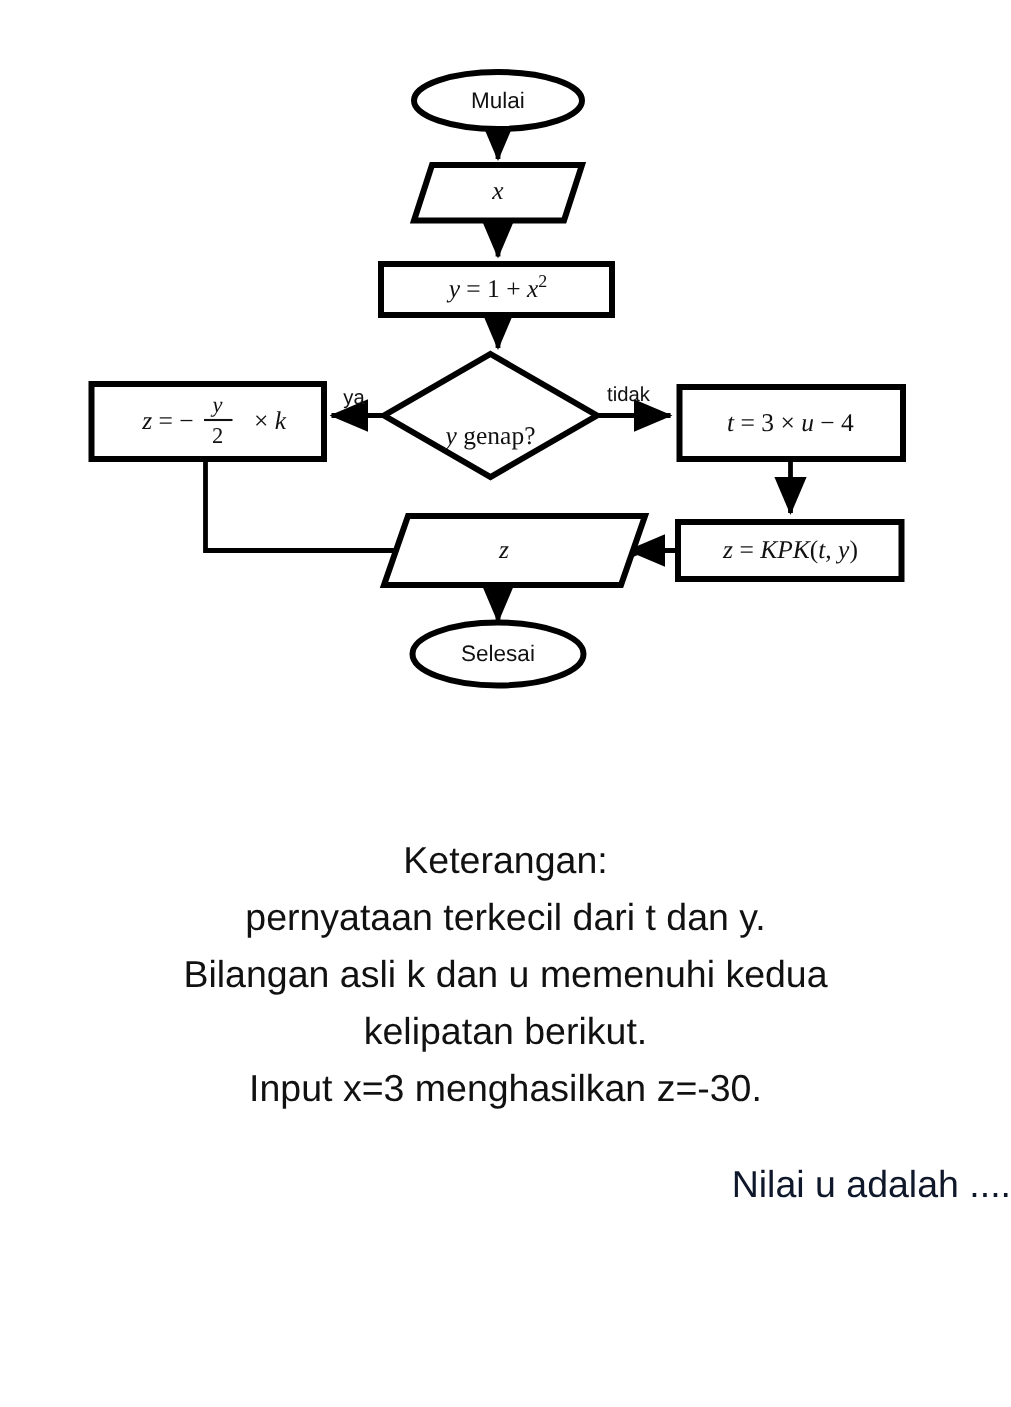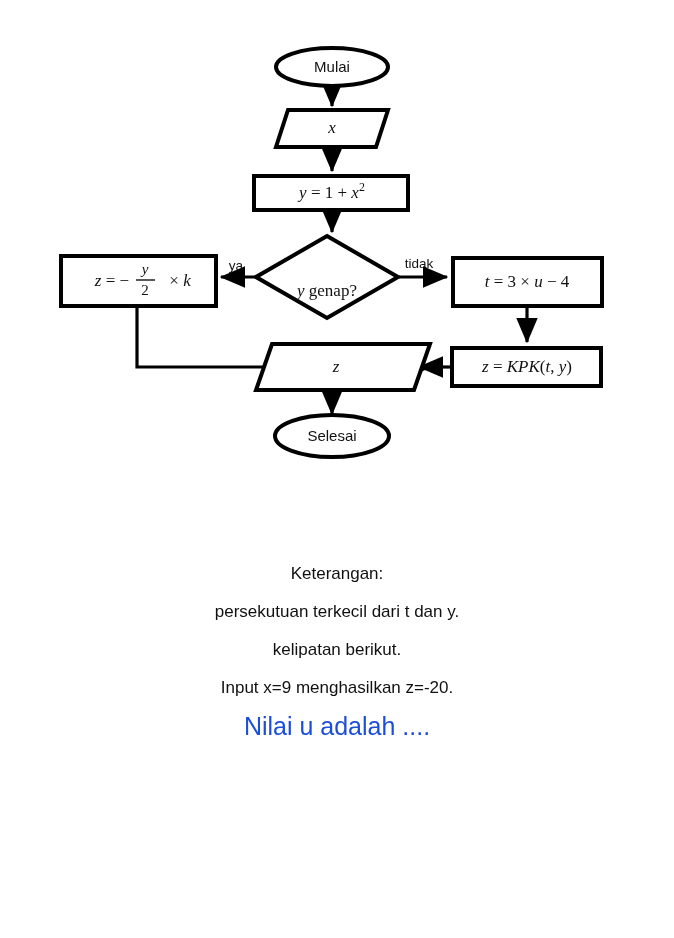--- a/index.html
+++ b/index.html
@@ -76,30 +76,32 @@
   }
   #caption-area {
     position: absolute;
     left: 0;
     top: 555px;
     width: 674px;
     text-align: center;
   }
   .caption-line {
     font-family: "Liberation Sans", sans-serif;
-    font-size: 17px;
+    font-size: 25px;
     line-height: 38px;
     color: #111111;
     white-space: nowrap;
   }
   .caption-question {
+    margin-top: 26px;
     font-family: "Liberation Sans", sans-serif;
     font-size: 25px;
     line-height: 38px;
-    color: #1d4ed8;
+    color: #0f172a;
+    text-align: right;
   }
 </style>
 </head>
 <body>
 
 <div id="flowchart-area">
   <svg id="flowchart-svg" viewBox="0 0 674 480" xmlns="http://www.w3.org/2000/svg">
     <defs>
       <marker id="arrowhead" markerWidth="9" markerHeight="9" refX="7.6" refY="3.4" orient="auto" markerUnits="strokeWidth">
         <path d="M 0 0 L 8 3.4 L 0 6.8 z" fill="#000000"></path>
@@ -165,17 +167,18 @@
     <polygon class="shape-outline" points="272,344 430,344 414,390 256,390"></polygon>
     <text class="math-label math-italic" x="336" y="368" font-size="15">z</text>
 
     <ellipse class="shape-outline" cx="332" cy="436" rx="57" ry="21"></ellipse>
     <text class="node-label" x="332" y="437">Selesai</text>
   </svg>
 </div>
 
 <div id="caption-area">
   <div class="caption-line">Keterangan:</div>
-  <div class="caption-line">persekutuan terkecil dari t dan y.</div>
+  <div class="caption-line">pernyataan terkecil dari t dan y.</div>
+  <div class="caption-line">Bilangan asli k dan u memenuhi kedua</div>
   <div class="caption-line">kelipatan berikut.</div>
-  <div class="caption-line">Input x=9 menghasilkan z=-20.</div>
+  <div class="caption-line">Input x=3 menghasilkan z=-30.</div>
   <div class="caption-question">Nilai u adalah ....</div>
 </div>
 
 </body></html>

